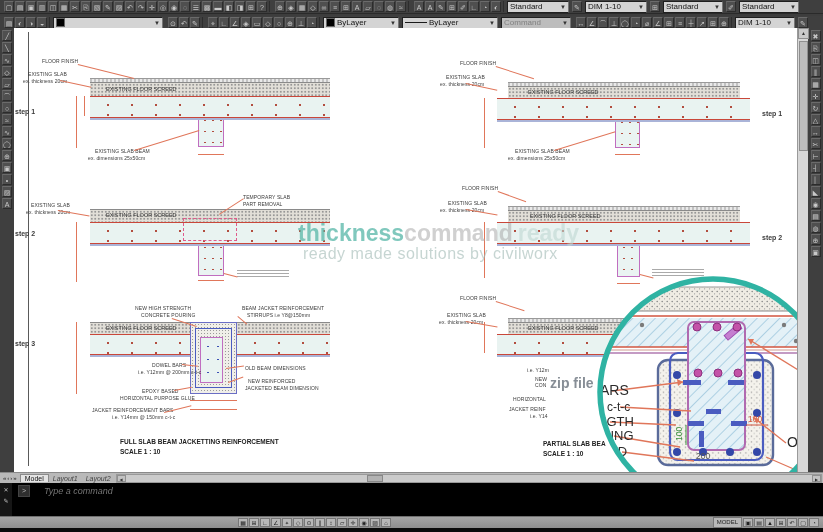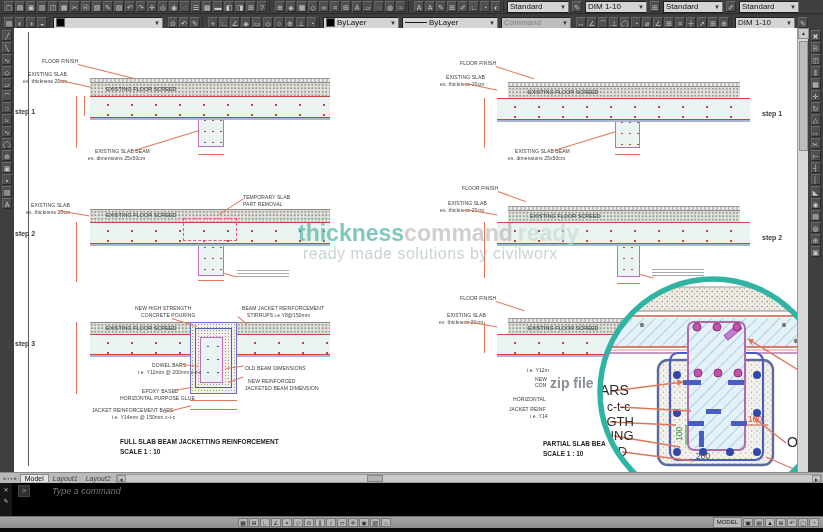--- a/index.html
+++ b/index.html
@@ -56,21 +56,21 @@
   .tabnav{display:flex;gap:1px;padding:0 3px;color:#222;font-size:6px;}
   .tab{padding:0 4px;font-style:italic;color:#444;white-space:nowrap;}
   .tab.active{background:#e4e4e4;border:1px solid #8a8a8a;border-bottom:none;font-style:normal;color:#111;}
   .htrack{flex:1;height:9px;background:#cbcbcb;border:1px solid #999;margin:0 1px;position:relative;box-sizing:border-box;}
   .hthumb{position:absolute;left:250px;top:0;width:16px;height:7px;background:#b2b2b2;border:1px solid #888;box-sizing:border-box;}
   .harrow{position:absolute;top:0;width:9px;height:7px;font-size:4px;line-height:7px;text-align:center;color:#333;background:#c2c2c2;border:1px solid #909090;box-sizing:border-box;}
   .cmd{position:absolute;top:483px;left:0;width:823px;height:33px;background:#000;display:flex;}
   .cmdstrip{width:12px;background:#161616;display:flex;flex-direction:column;align-items:center;gap:4px;padding-top:3px;color:#bbb;font-size:6px;}
   .cmdbody{flex:1;padding:2px 6px;display:flex;flex-direction:column;gap:3px;}
   .cmdhist{color:#cfcfcf;font-size:9px;border-bottom:1px solid #2c2c2c;padding-bottom:3px;}
-  .cmdline{display:flex;align-items:center;gap:20px;}
+  .cmdline{display:flex;align-items:center;gap:12px;}
   .cmdico{width:10px;height:10px;background:#2f2f2f;color:#bbb;font-size:7px;line-height:10px;text-align:center;border:1px solid #444;}
   .cmdinput{flex:1;background:transparent;border:none;outline:none;color:#9a9a9a;font-size:9px;font-style:italic;font-family:"Liberation Sans",sans-serif;}
   .status{position:absolute;top:516px;left:0;width:823px;height:12px;background:linear-gradient(#a5a5a5,#8e8e8e);display:flex;align-items:center;box-sizing:border-box;border-top:1px solid #6f6f6f;}
   .stgrp{display:flex;gap:1px;margin-left:238px;}
   .sti{width:10px;height:9px;background:#b8b8b8;border:1px solid #777;font-size:6px;line-height:9px;text-align:center;color:#222;box-sizing:border-box;}
   .stright{display:flex;gap:1px;margin-left:auto;margin-right:4px;align-items:center;}
   .stmodel{height:9px;background:#b8b8b8;border:1px solid #777;font-size:6px;line-height:9px;padding:0 3px;color:#222;}
   .botstrip{position:absolute;top:528px;left:0;width:823px;height:4px;background:#0a0a0a;}
 </style>
 </head>

